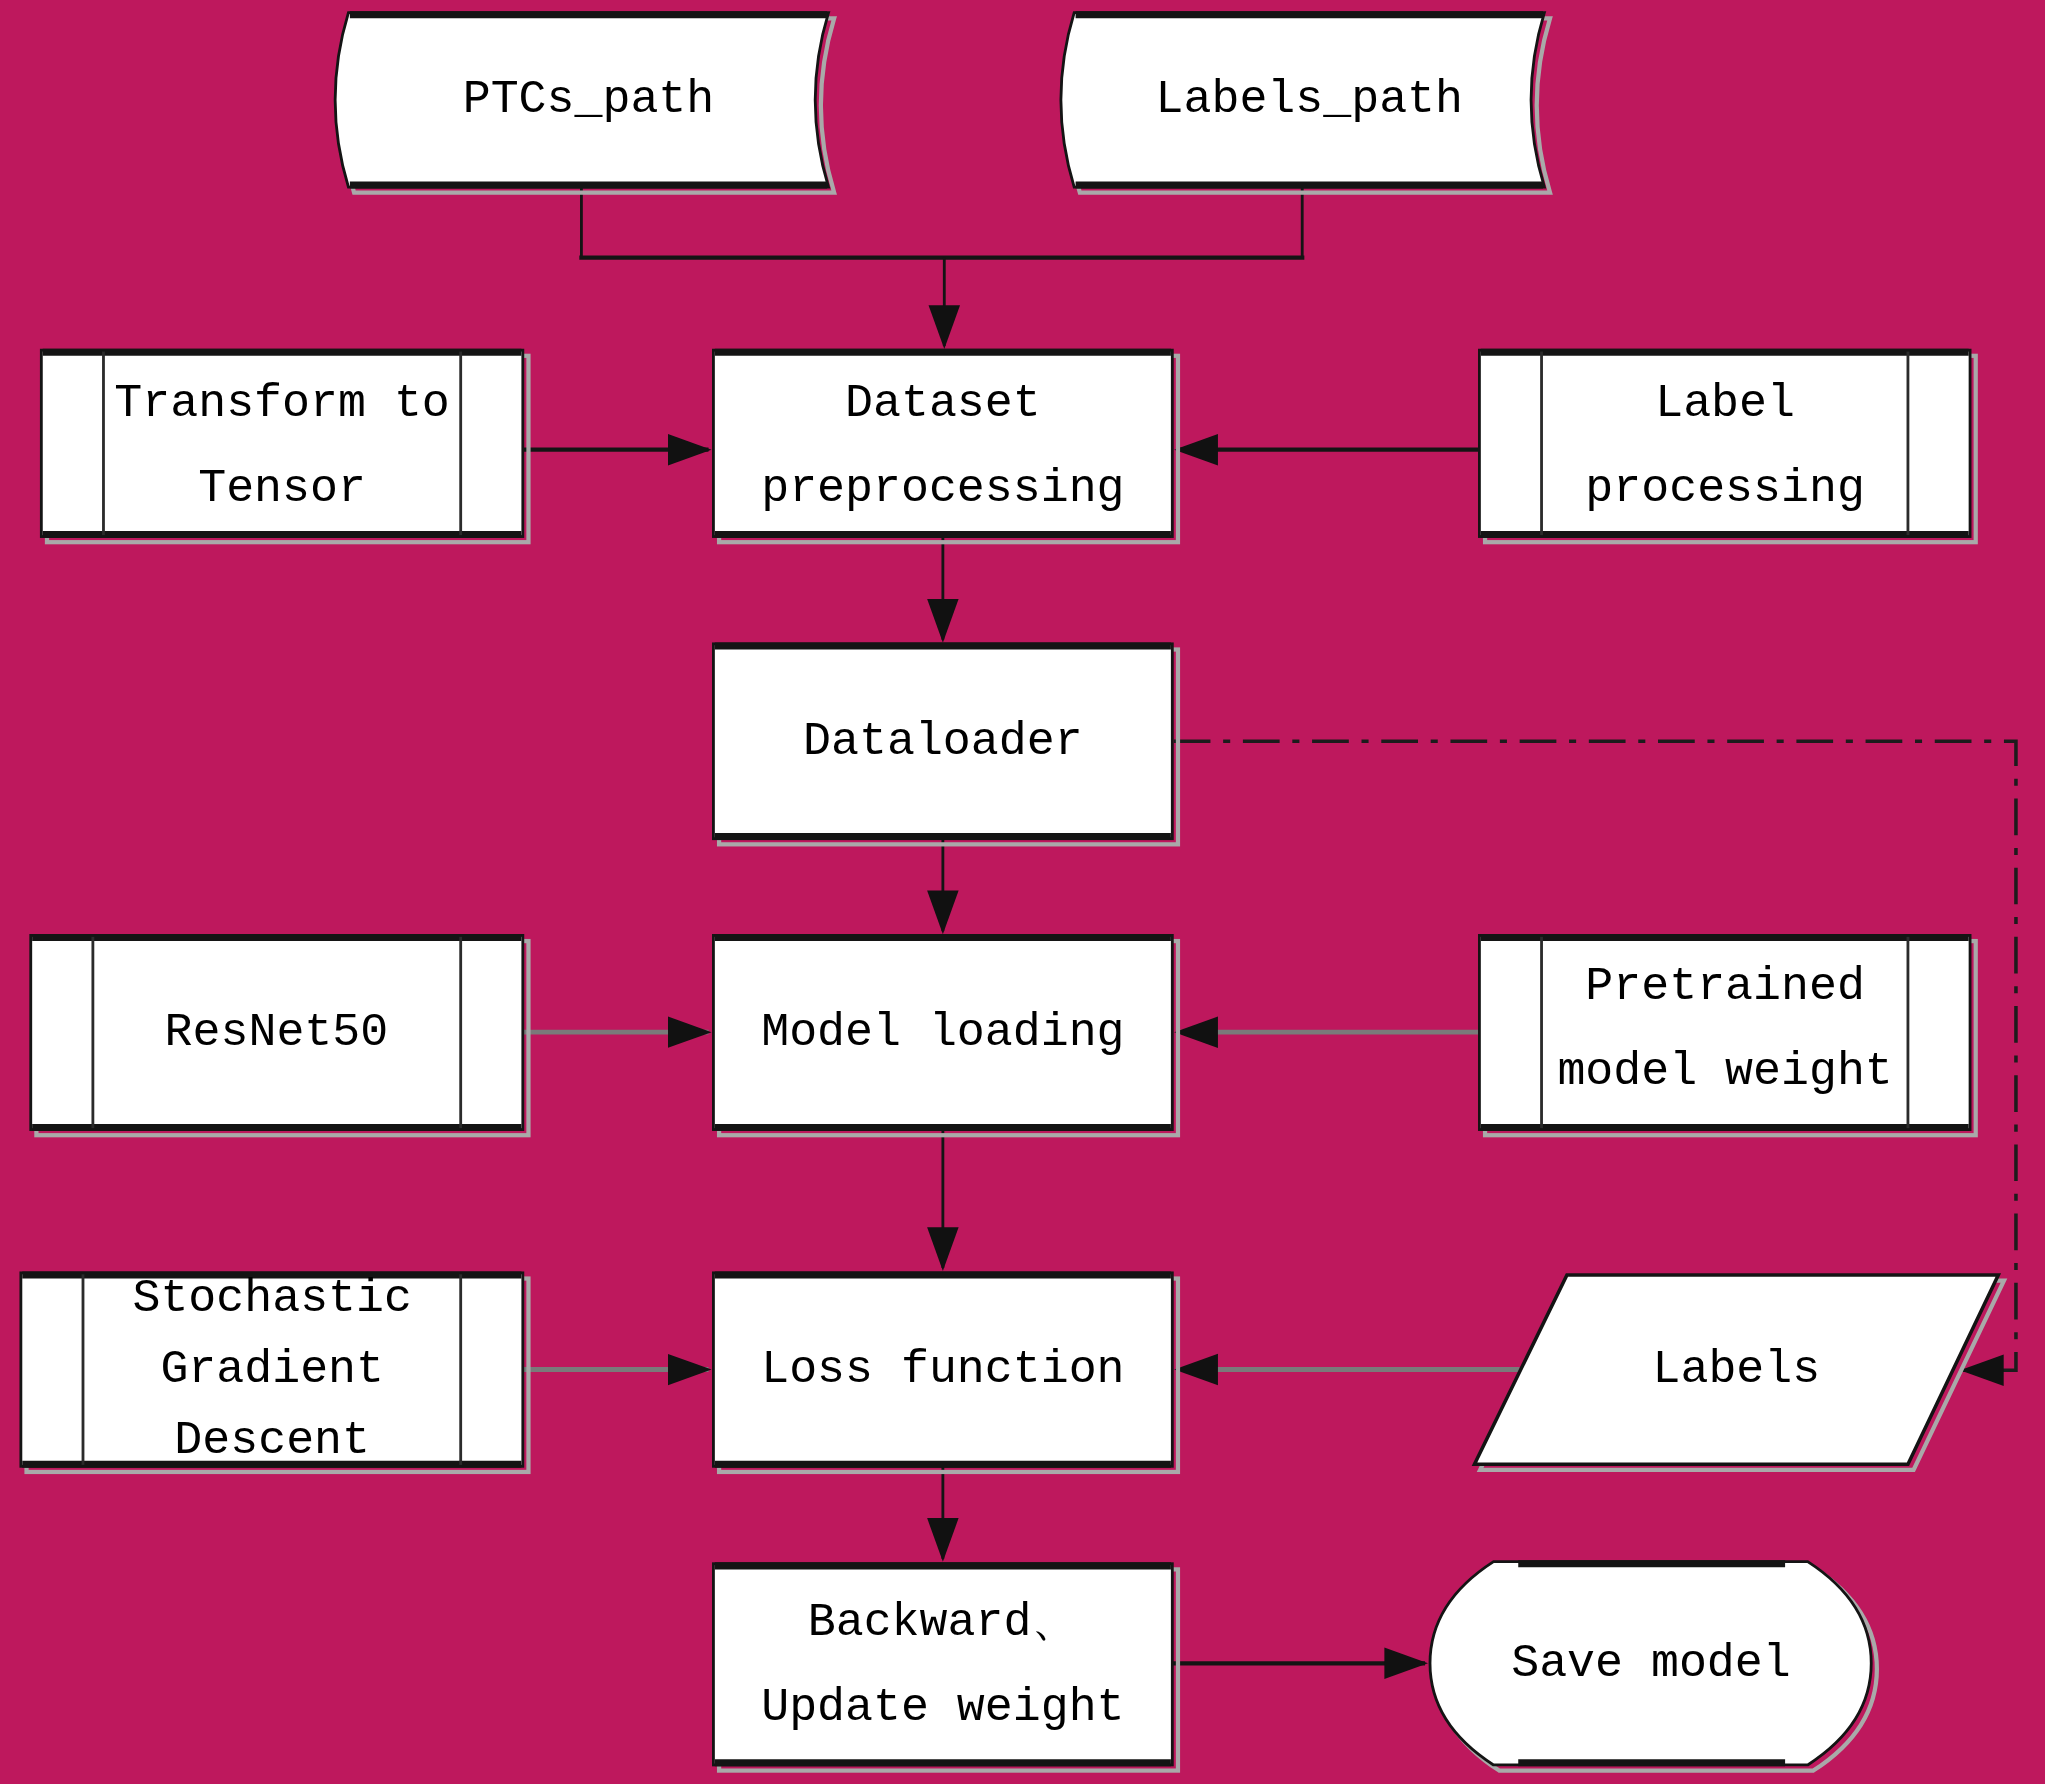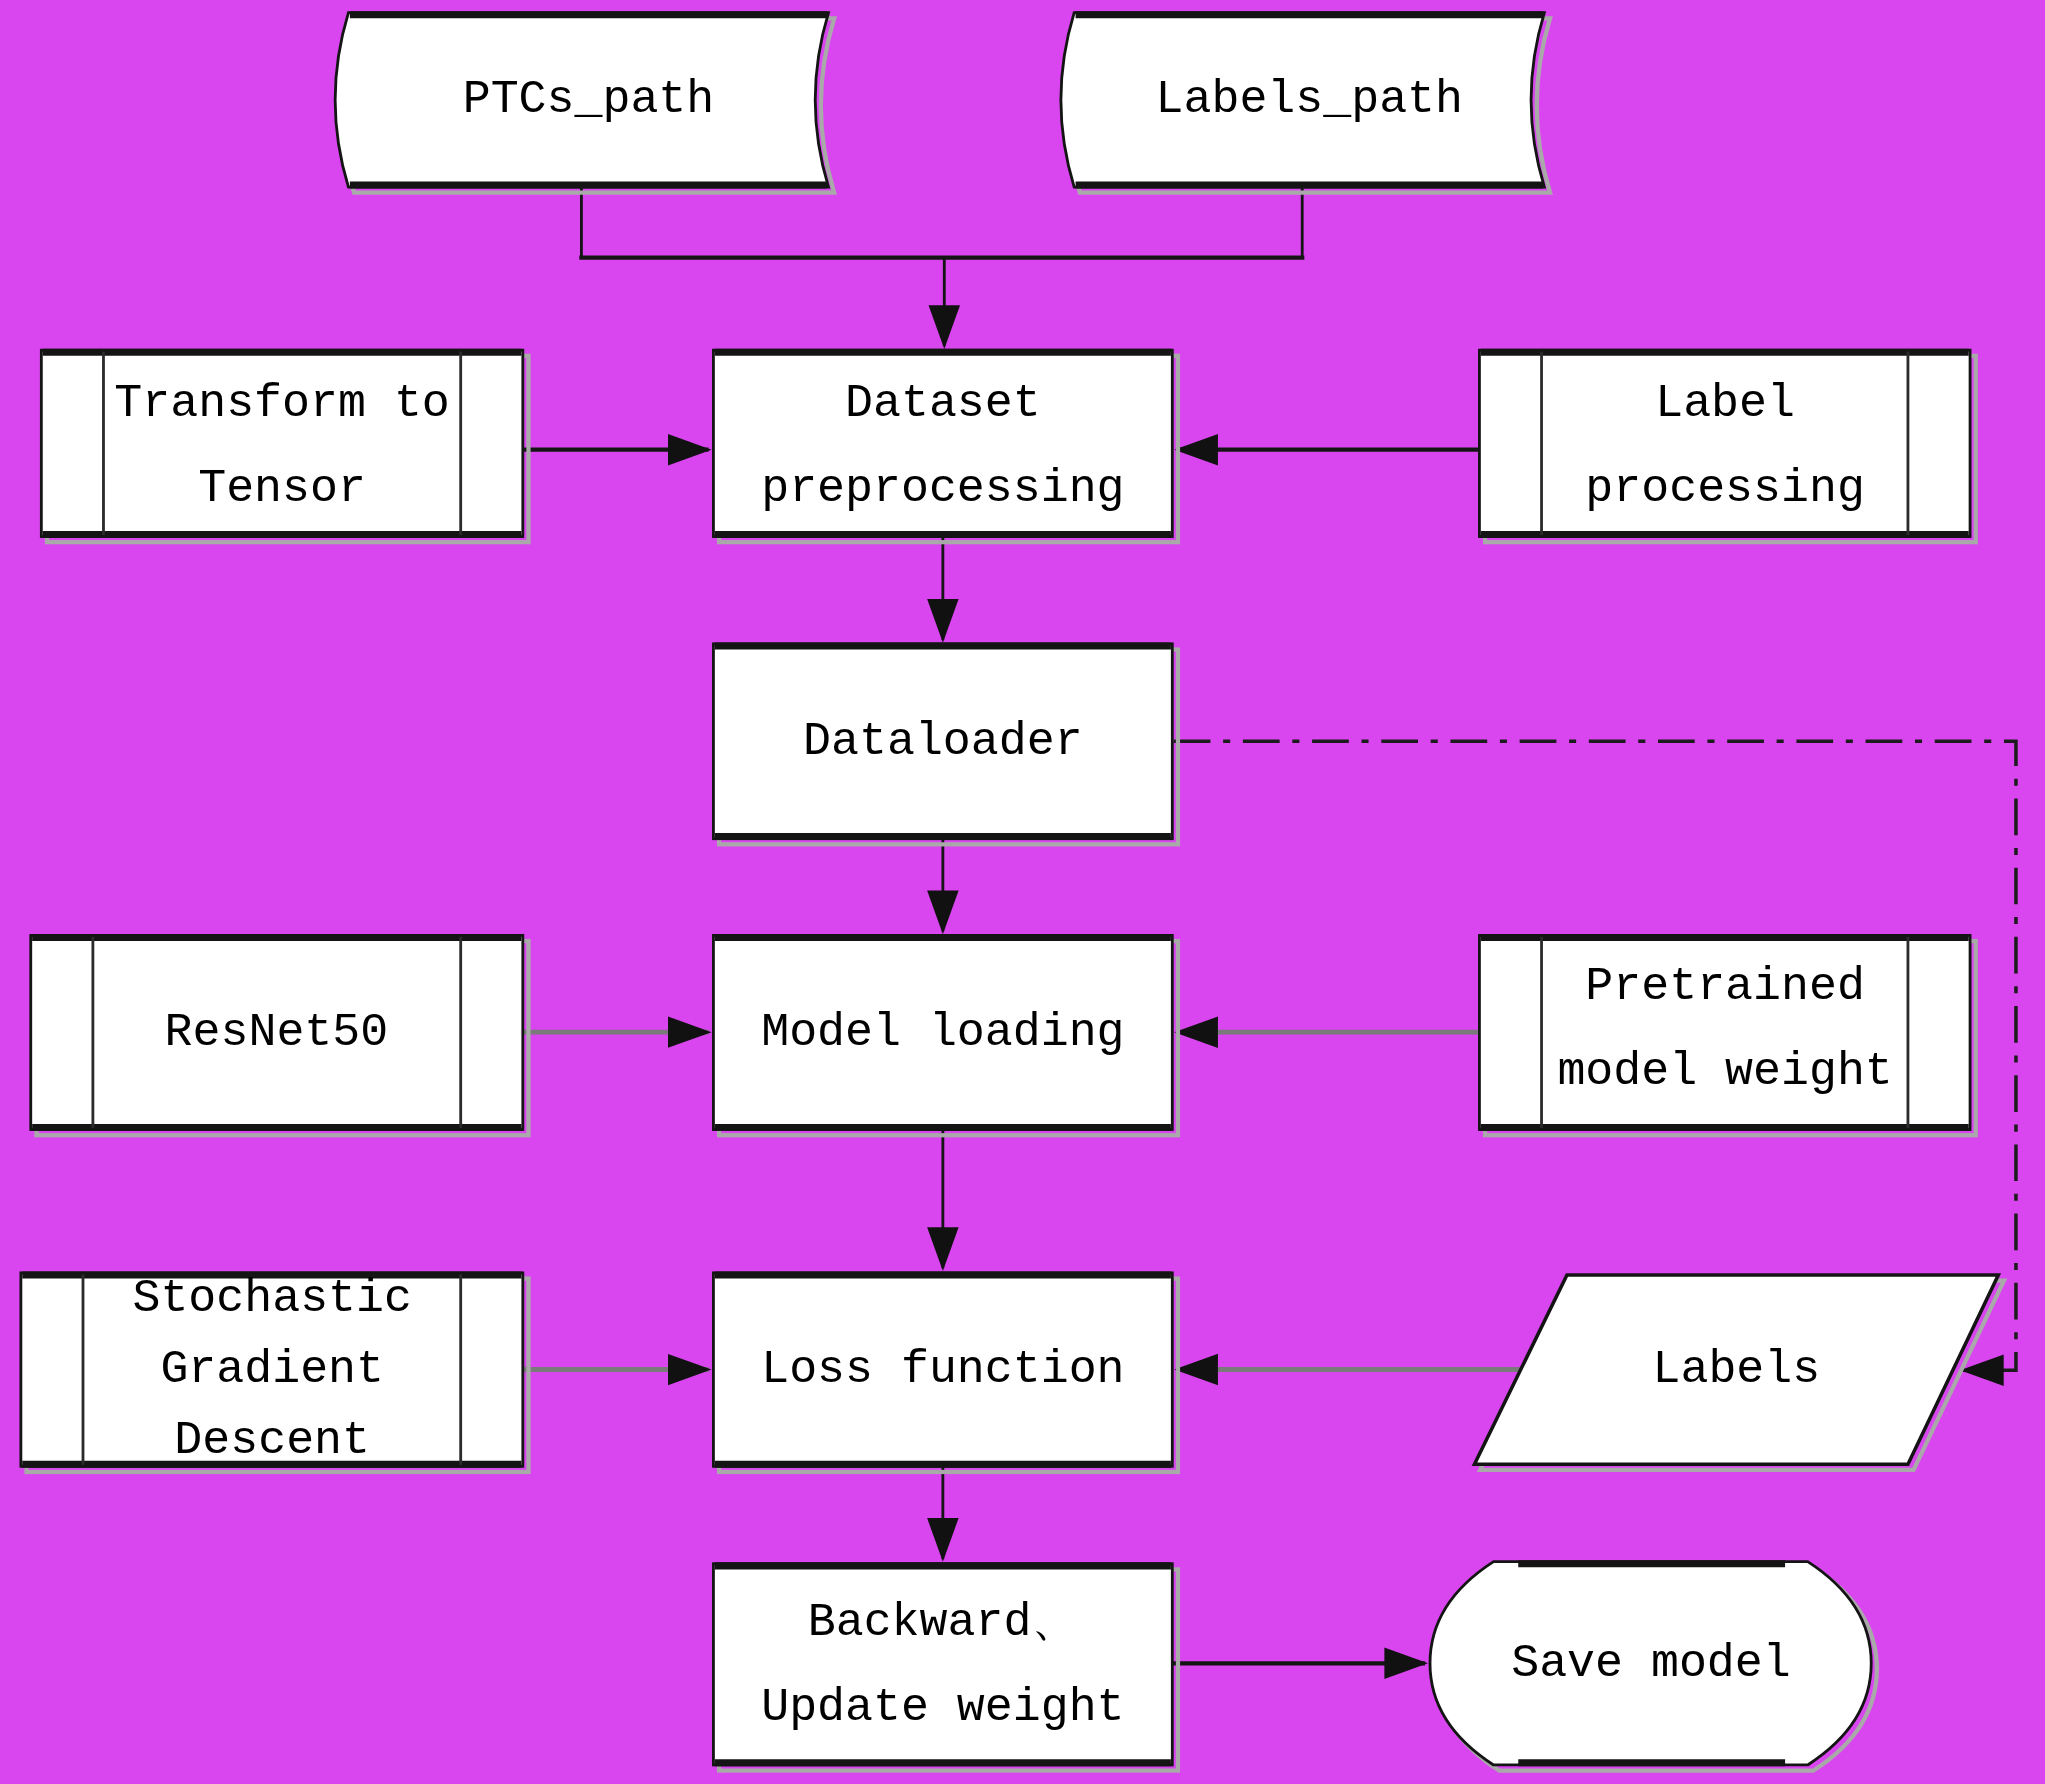--- a/index.html
+++ b/index.html
@@ -1,16 +1,16 @@
 <!DOCTYPE html>
 <html style="font-size:11.3px"><head>
 <meta charset="utf-8">
 <style>
   html,body{margin:0;padding:0;background:#ffffff;}
-  .stage{position:relative;width:2046px;height:1784px;background:#d946ef;overflow:hidden;}
+  .stage{position:relative;width:2046px;height:1784px;background:#be185d;overflow:hidden;}
   svg{display:block;}
   .shape{fill:#ffffff;stroke:#141414;stroke-width:4;}
   .shape.thick{stroke-width:5;}
   .shadow{fill:none;stroke:#a9a9a9;stroke-width:6;}
   .bar{stroke:#141414;stroke-width:10;}
   .inner{stroke:#2b2b2b;stroke-width:4;}
   .edge{fill:none;stroke:#141414;stroke-width:4;}
   .edge.h{stroke-width:6;}
   .edge.gray{stroke:#7a7a7a;stroke-width:7;}
   .edge.join{stroke-width:6;}

